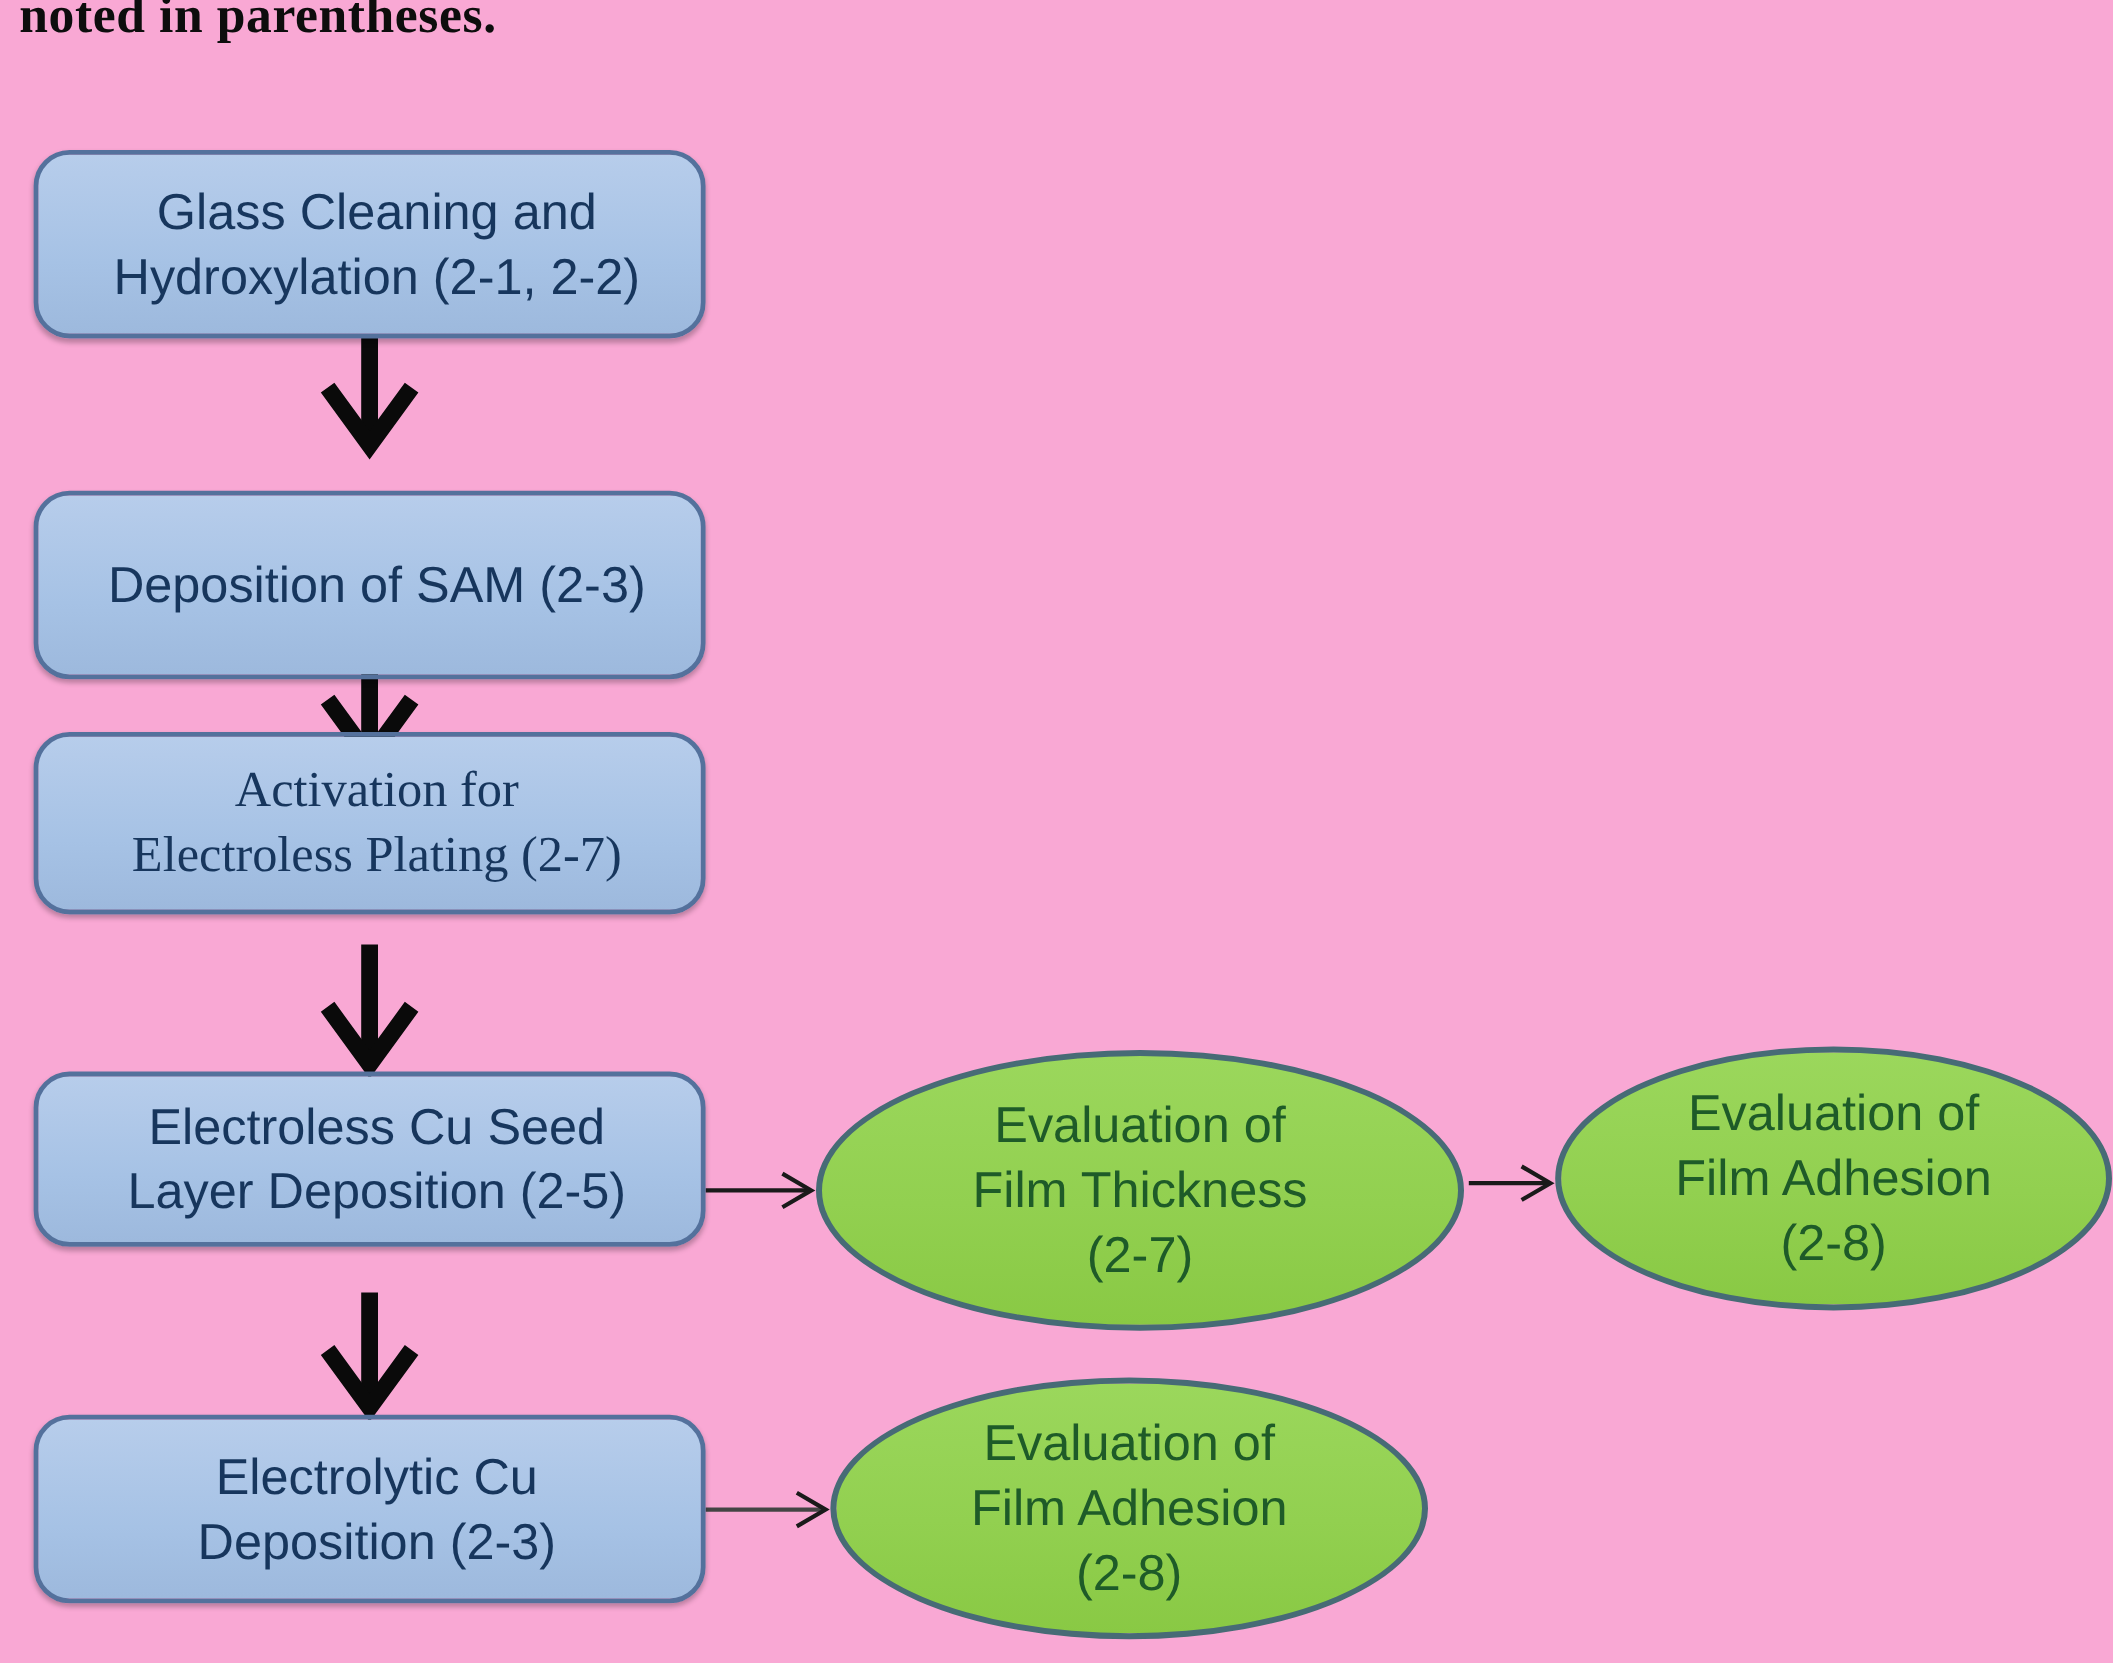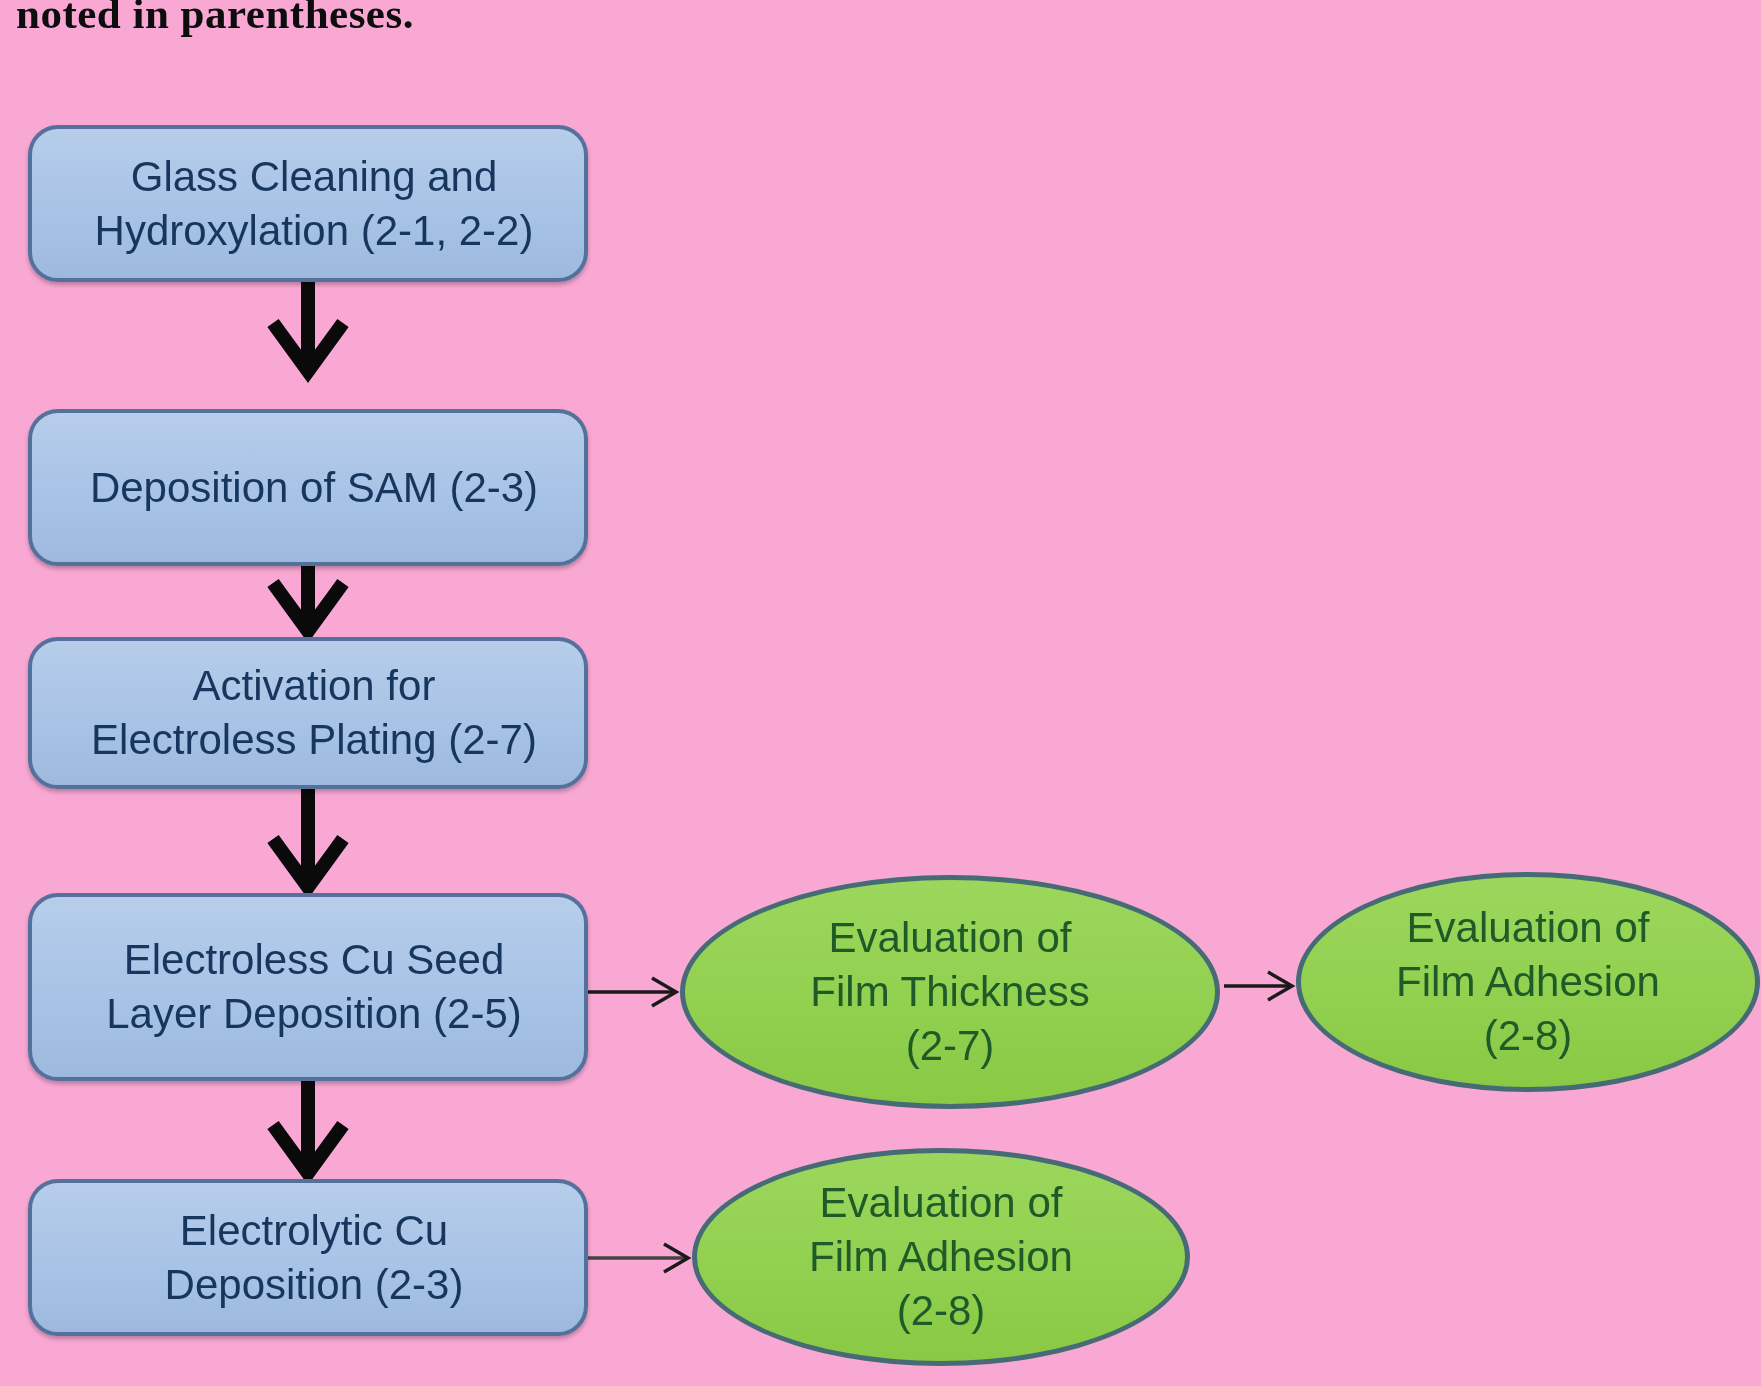--- a/index.html
+++ b/index.html
@@ -72,22 +72,22 @@
     justify-content:center;
     align-items:center;
     text-align:center;
     color:var(--eval-text);
     font-size:42px;
     line-height:54px;
     z-index:2;
   }
   #b1{top:125px;height:157px;}
   #b2{top:377px;height:157px;margin-top:32px;}
-  #b3{top:637px;height:152px;}
-  #b4{top:893px;height:188px;}
+  #b3{top:610px;height:152px;font-family:Liberation Serif, serif;}
+  #b4{top:893px;height:146px;}
   #b5{top:1179px;height:157px;}
   #e1{left:680px;top:875px;width:540px;height:234px;}
   #e2{left:1296px;top:872px;width:464px;height:220px;}
   #e3{left:692px;top:1148px;width:498px;height:218px;}
 </style>
 </head>
 <body>
 
 <div class="canvas">
 

